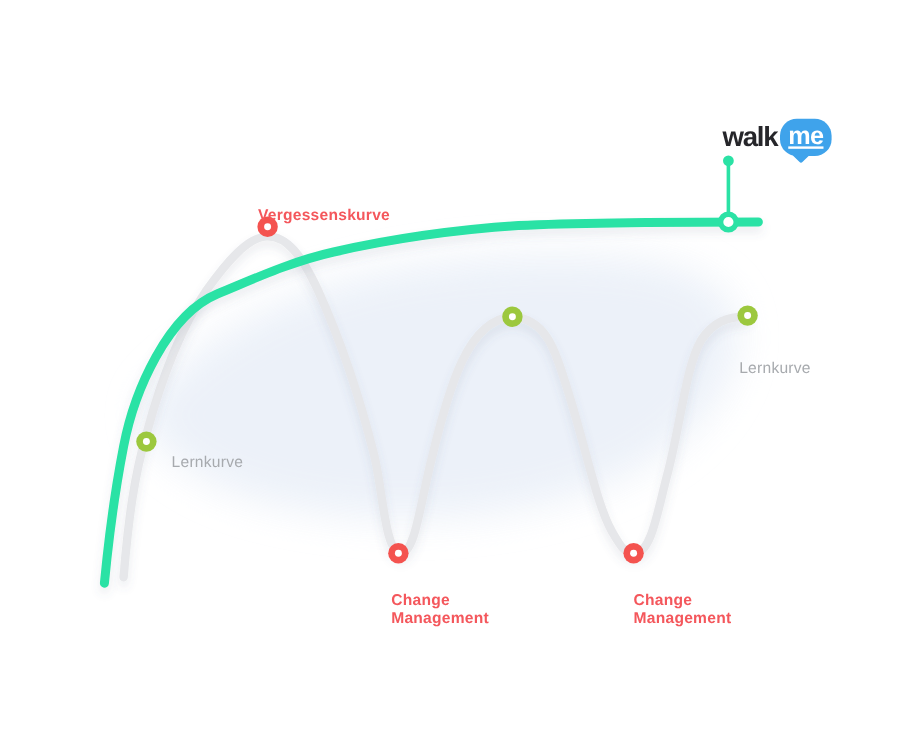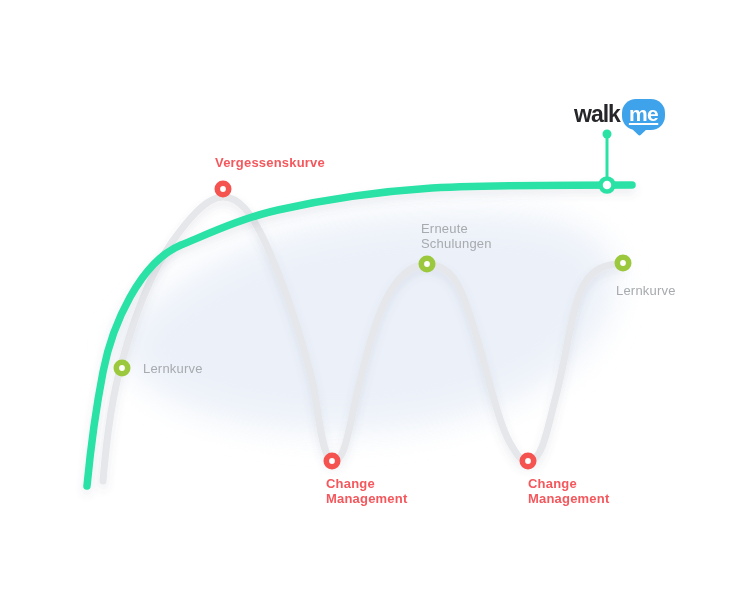--- a/index.html
+++ b/index.html
@@ -3,31 +3,31 @@
 <meta charset="utf-8">
 <style>
   html,body{margin:0;padding:0;}
   body{
     width:756px;height:612px;position:relative;overflow:hidden;
     background:#ffffff;
     font-family:"Liberation Sans","DejaVu Sans",sans-serif;
   }
   #stage{position:absolute;inset:0;}
   svg{position:absolute;left:0;top:0;}
-  .lbl{position:absolute;font-size:13px;letter-spacing:.2px;white-space:nowrap;}
+  .lbl{position:absolute;font-size:13px;letter-spacing:.2px;white-space:nowrap;margin-top:16px;}
   .lbl-red{color:var(--red_text);font-weight:700;}
   .lbl-gray{color:var(--gray_text);font-weight:500;}
   .two-line{line-height:15px;}
   .lbl-vergessen{left:215px;top:155px;}
   .lbl-lern-left{left:143px;top:361px;}
   .lbl-erneute{left:421px;top:221px;}
   .lbl-change1{left:326px;top:476px;}
   .lbl-change2{left:528px;top:476px;}
   .lbl-lern-right{left:616px;top:283px;}
-  .logo{position:absolute;top:99px;left:574px;display:flex;align-items:center;font-weight:700;}
+  .logo{position:absolute;top:99px;left:602px;display:flex;align-items:center;font-weight:700;}
   .logo-walk{font-size:23px;color:var(--logo_text);letter-spacing:-1px;}
   .logo-bubble{
     position:relative;margin-left:2px;background:var(--bubble);color:#fff;
     font-size:21px;line-height:1;padding:4px 7px 6px;border-radius:14px;letter-spacing:-.5px;text-decoration:underline;
   }
   .logo-bubble::after{
     content:"";position:absolute;left:12px;bottom:-4px;width:11px;height:11px;
     background:var(--bubble);border-radius:2px;transform:rotate(45deg);
   }
   .logo-bubble .bubble-text{position:relative;z-index:1;}
@@ -91,24 +91,20 @@
         <circle cx="528" cy="461" r="2.9" fill="#FFFFFF"></circle>
         <circle cx="623" cy="263" r="8.5" fill="#9CC83E"></circle>
         <circle cx="623" cy="263" r="2.9" fill="#FFFFFF"></circle>
       </g>
   </svg>
 
   <div class="lbl lbl-red lbl-vergessen">Vergessenskurve</div>
 
   <div class="lbl lbl-gray lbl-lern-left">Lernkurve</div>
 
-  <div class="lbl lbl-gray two-line lbl-erneute">
-    <div>Erneute</div>
-    <div>Schulungen</div>
-  </div>
 
   <div class="lbl lbl-red two-line lbl-change1">
     <div>Change</div>
     <div>Management</div>
   </div>
 
   <div class="lbl lbl-red two-line lbl-change2">
     <div>Change</div>
     <div>Management</div>
   </div>

